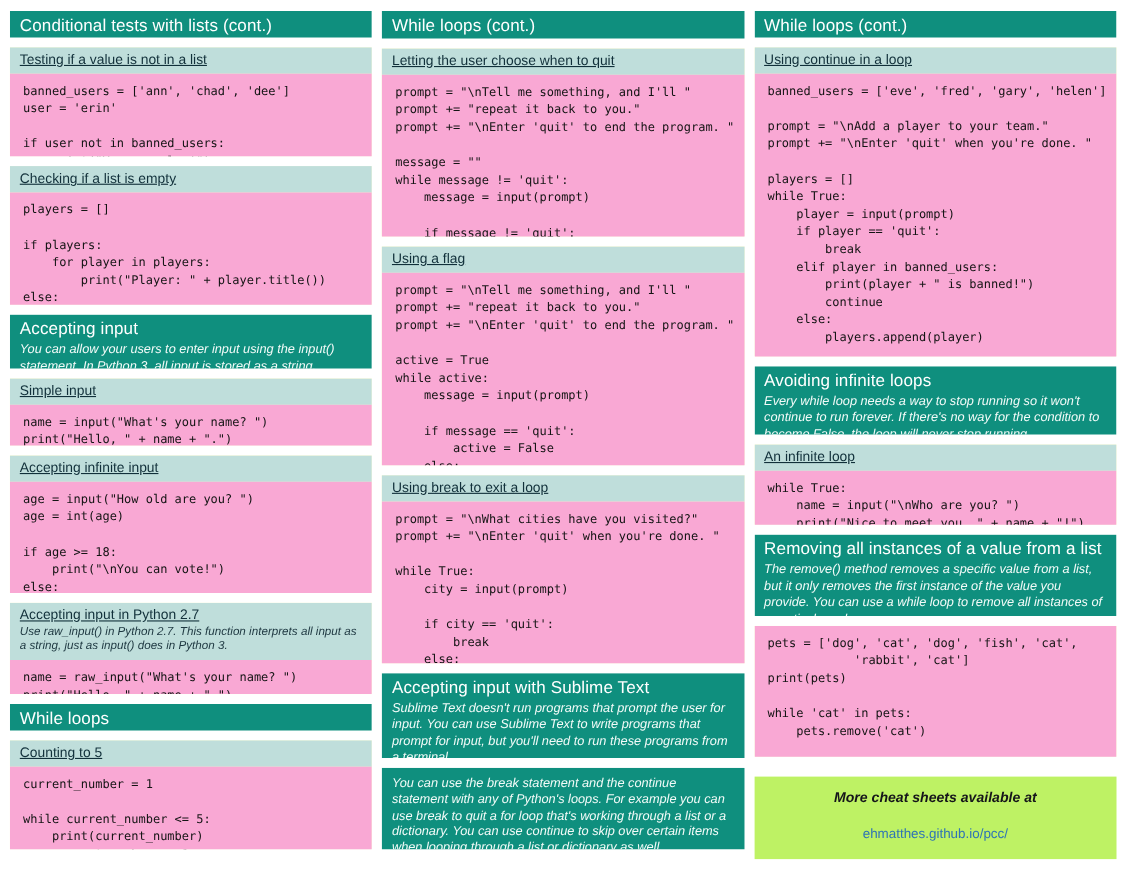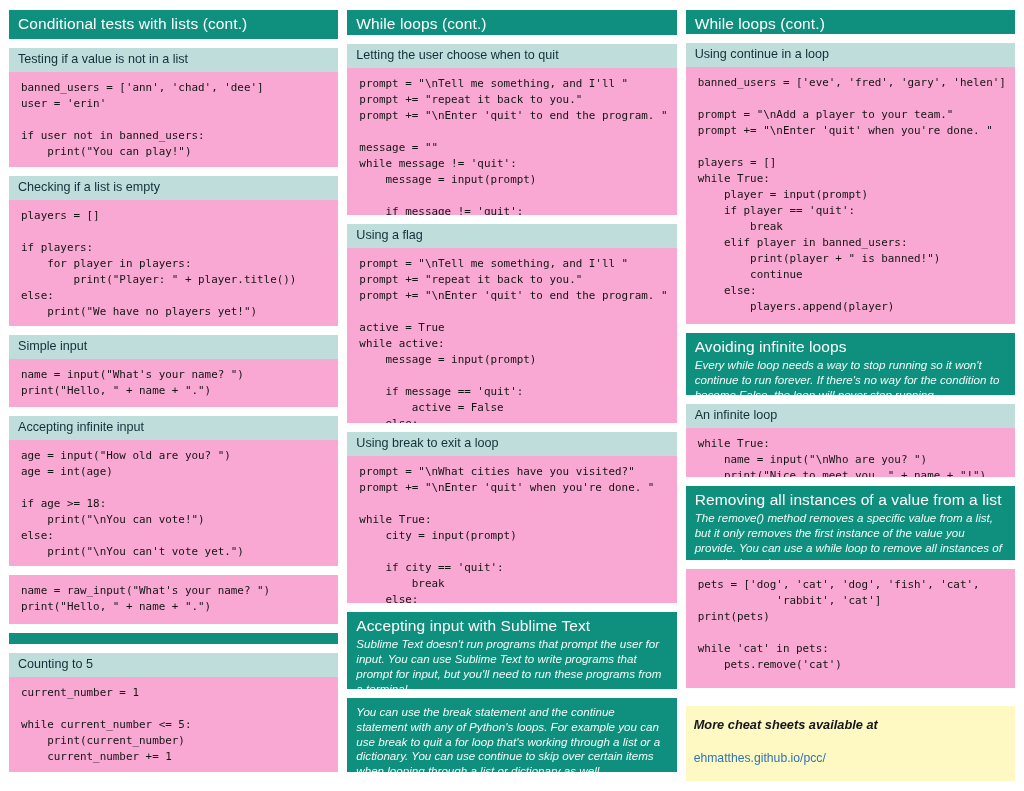--- a/index.html
+++ b/index.html
@@ -50,41 +50,43 @@
     color:#f2fbf8;
   }
   .subhdr{
     background:#bfdedb;
     color:#11303a;
     padding:4px 9px 5px 9px;
   }
   .subhdr .t{
     font-size:12.6px;
     line-height:1.2;
+    text-decoration:underline;
   }
   .subhdr .d{
     font-size:10.6px;
     line-height:1.25;
     font-style:italic;
     margin-top:1px;
     color:#1d3740;
   }
   pre.code{
     margin:0;
     background:#f9a8d4;
     color:#141414;
     font-family:"DejaVu Sans Mono", monospace;
     font-size:10.9px;
     line-height:1.465;
     padding:8px 10px 10px 12px;
     white-space:pre;
     overflow:hidden;
   }
   .footer{
-    background:#fef9c3;
+    background:#bef264;
+    text-align:center;
     padding:11px 8px 14px 8px;
   }
   .footer .f1{
     font-size:12.8px;
     font-style:italic;
     font-weight:bold;
     color:#15151a;
     line-height:1.3;
   }
   .footer .f2{
@@ -120,45 +122,56 @@
           <div class="t">Checking if a list is empty</div>
         </div>
         <pre class="code">players = []
 
 if players:
     for player in players:
         print("Player: " + player.title())
 else:
     print("We have no players yet!")</pre>
       </div>
+      <div class="block nofill">
+        <div class="bighdr">
+          <div class="t">Accepting input</div>
+          <div class="d">You can allow your users to enter input using the input() statement. In Python 3, all input is stored as a string.</div>
+        </div>
+      </div>
       <div class="block">
         <div class="subhdr">
           <div class="t">Simple input</div>
         </div>
         <pre class="code">name = input("What's your name? ")
 print("Hello, " + name + ".")</pre>
       </div>
       <div class="block">
         <div class="subhdr">
           <div class="t">Accepting infinite input</div>
         </div>
         <pre class="code">age = input("How old are you? ")
 age = int(age)
 
 if age &gt;= 18:
     print("\nYou can vote!")
 else:
     print("\nYou can't vote yet.")</pre>
       </div>
       <div class="block">
+        <div class="subhdr">
+          <div class="t">Accepting input in Python 2.7</div>
+          <div class="d">Use raw_input() in Python 2.7. This function interprets all input as a string, just as input() does in Python 3.</div>
+        </div>
         <pre class="code">name = raw_input("What's your name? ")
 print("Hello, " + name + ".")</pre>
       </div>
       <div class="block nofill">
         <div class="bighdr">
+          <div class="t">While loops</div>
         </div>
       </div>
       <div class="block">
         <div class="subhdr">
           <div class="t">Counting to 5</div>
         </div>
         <pre class="code">current_number = 1
 
 while current_number &lt;= 5:
     print(current_number)

